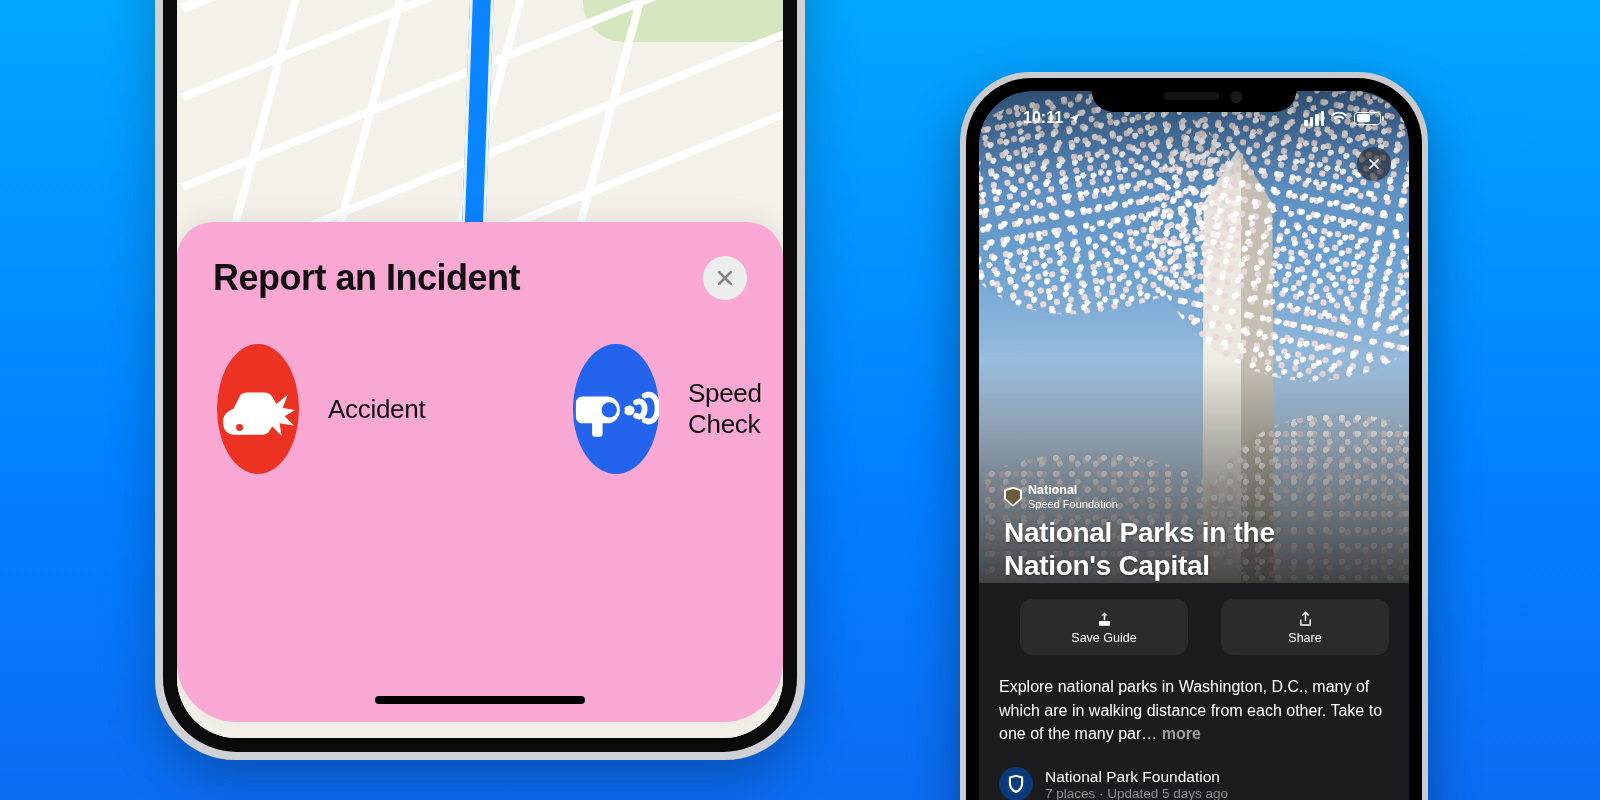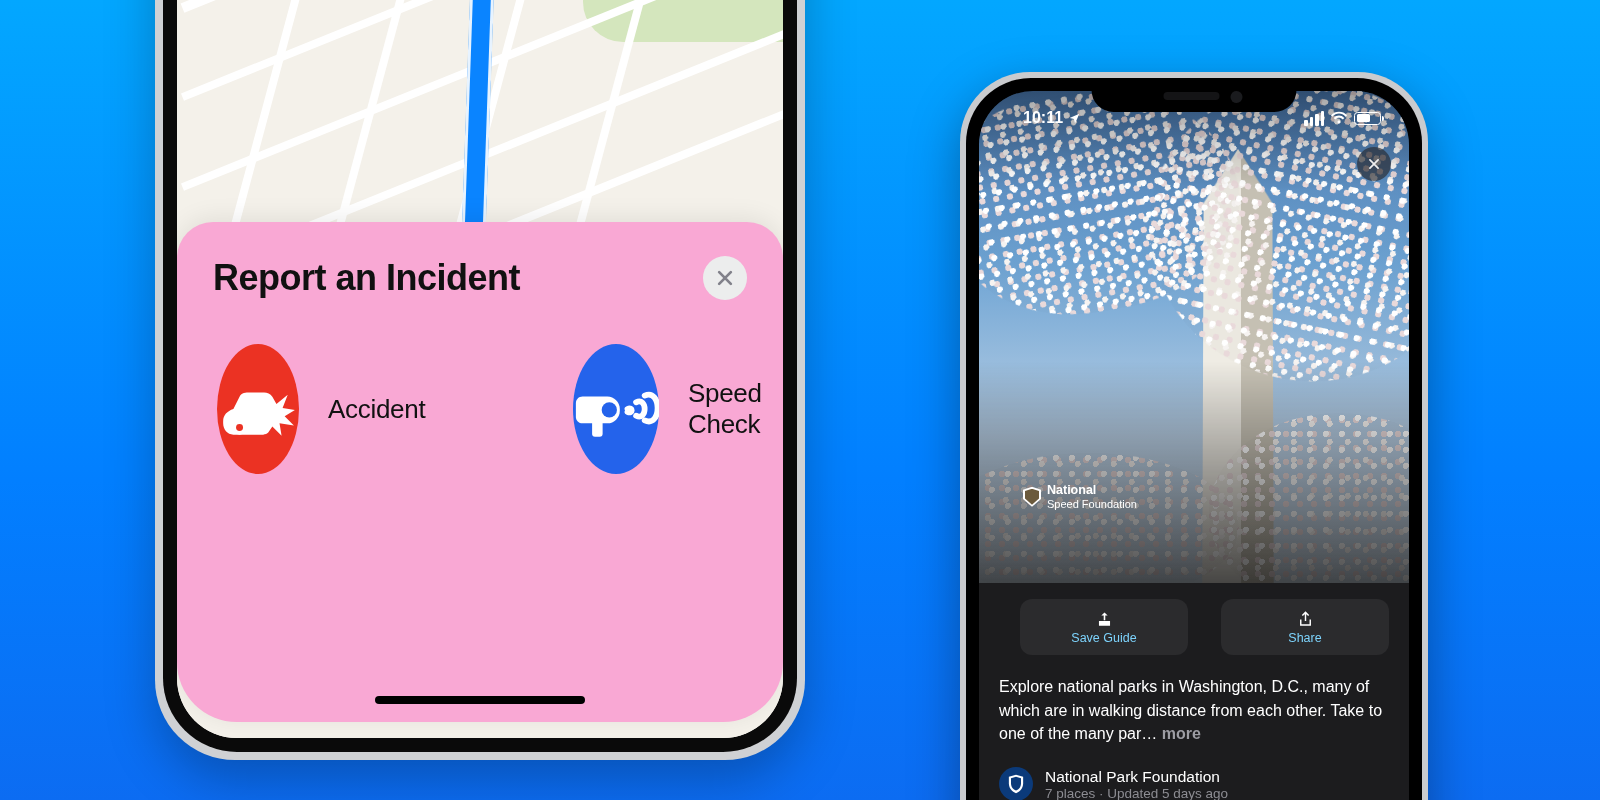--- a/index.html
+++ b/index.html
@@ -202,23 +202,22 @@
     position:absolute; top:56px; right:18px;
     width:34px; height:34px; border-radius:50%;
     background: rgba(40,40,44,0.65);
     display:flex; align-items:center; justify-content:center;
     color:#eee; z-index:40;
   }
   .close-circle svg{ width:14px; height:14px;}
 
   .guide-overlay {
     position:absolute; left:0; right:0; top:43%;
-    padding: 0 16px;
+    padding: 0 25px;
     color:#fff;
-    margin-left:28px;
   }
   .npf-badge {
     display:flex; align-items:center; gap:6px;
     font-size:12.5px; font-weight:600; line-height:1.15;
     color:#fff; margin-bottom:6px;
   }
   .npf-badge .shield{
     width:18px; height:20px; background:#fff;
     clip-path: polygon(50% 0,100% 15%,100% 62%,50% 100%,0 62%,0 15%);
     position:relative;
@@ -236,21 +235,21 @@
     position:absolute; left:0; right:0; bottom:0;
     height: 46%;
     background:#1c1c1e;
     padding: 16px 20px 22px;
     color:#fff;
   }
   .action-row{ display:flex; gap:12px; }
   .action-btn{
     flex:1; background:#2b2b2d; border-radius:12px;
     display:flex; flex-direction:column; align-items:center; justify-content:center;
-    height:56px; gap:2px; color:#7dd3fc;margin-left:21px;
+    height:56px; gap:2px; color:#ffffff;margin-left:21px;
   }
   .action-btn span.lbl{ font-size:12.5px; font-weight:500;}
   .action-btn svg{ width:19px; height:19px;}
 
   .desc{
     margin-top:20px; font-size:16px; line-height:1.45; color:#fff; font-weight:400;
   }
   .desc .more{ color:#9d9da3; font-weight:600;}
 
   .source-row{
@@ -374,20 +373,21 @@
       </div>
 
       <div class="guide-overlay">
         <div class="npf-badge">
           <span class="shield"></span>
           <span class="npf-text">
             <span>National</span>
             <small>Speed Foundation</small>
           </span>
         </div>
+        <div class="guide-title">National Parks in the Nation's Capital</div>
       </div>
 
       <div class="dark-panel">
         <div class="action-row">
           <div class="action-btn">
             <svg viewBox="0 0 24 24">
                 <path fill="#fff" d="M12 3l4 4h-3v6h-2V7H8l4-4zM5 14h14v6H5z"></path>
               </svg>
             <span class="lbl">Save Guide</span>
           </div>

